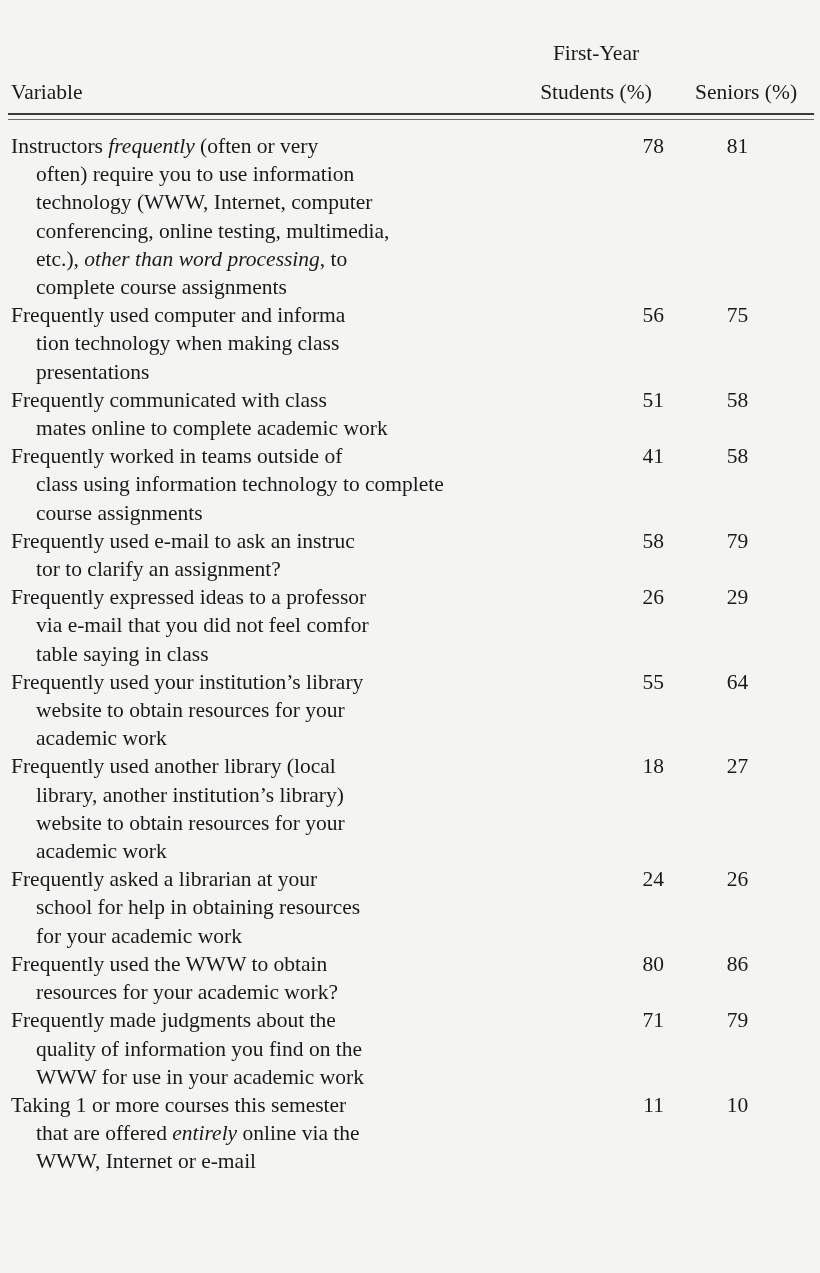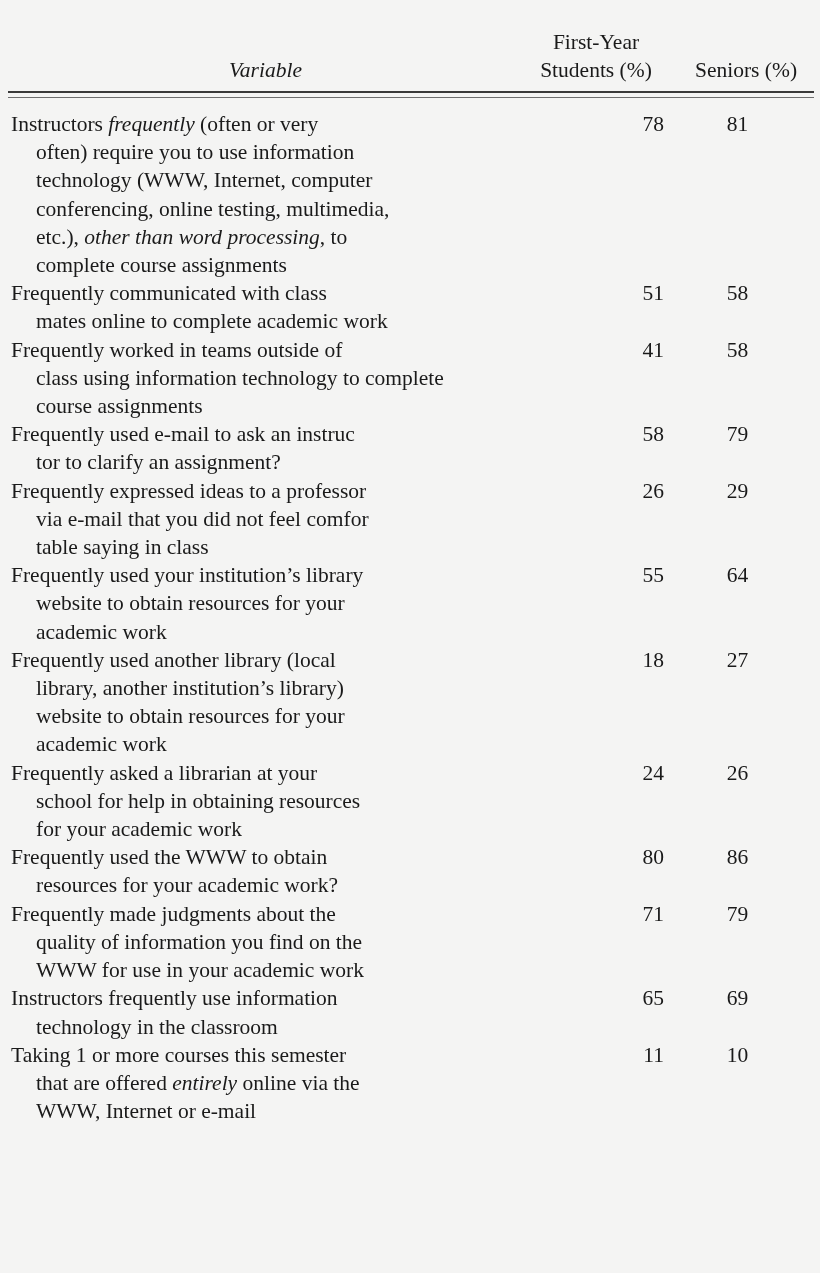--- a/index.html
+++ b/index.html
@@ -32,31 +32,31 @@
 
   
   thead th {
     font-weight: normal;
     font-size: 21.5px;
     line-height: 28px;
     padding: 0;
     vertical-align: bottom;
   }
   th.h-variable {
-    text-align: center;
+    text-align: left;
     padding: 0 0 4px 11px;
-    font-style: italic;
   }
   th.h-col {
     text-align: center;
     padding: 0 0 4px 0;
   }
   th.h-col .hdr-line {
     display: block;
     white-space: nowrap;
+    margin-top: 11px;
   }
   .head-spacer { height: 26px; }
 
   tr.rule-row td {
     padding: 0;
     height: 9px;
     position: relative;
   }
   .double-rule {
     position: absolute;
@@ -139,20 +139,29 @@
             <span class="vline cont"><span>technology (WWW, Internet, computer</span></span>
             <span class="vline cont"><span>conferencing, online testing, multimedia,</span></span>
             <span class="vline cont"><span>etc.), </span><em class="it">other than word processing</em><span>, to</span></span>
             <span class="vline cont"><span>complete course assignments</span></span>
           </td>
           <td class="cell-num first-col">78</td>
           <td class="cell-num senior-col">81</td>
         </tr>
         <tr>
           <td class="cell-variable">
+            <span class="vline"><span>Frequently used computer and informa</span></span>
+            <span class="vline cont"><span>tion technology when making class</span></span>
+            <span class="vline cont"><span>presentations</span></span>
+          </td>
+          <td class="cell-num first-col">56</td>
+          <td class="cell-num senior-col">75</td>
+        </tr>
+        <tr>
+          <td class="cell-variable">
             <span class="vline"><span>Frequently communicated with class</span></span>
             <span class="vline cont"><span>mates online to complete academic work</span></span>
           </td>
           <td class="cell-num first-col">51</td>
           <td class="cell-num senior-col">58</td>
         </tr>
         <tr>
           <td class="cell-variable">
             <span class="vline"><span>Frequently worked in teams outside of</span></span>
             <span class="vline cont"><span>class using information technology to complete</span></span>
@@ -216,28 +225,20 @@
         </tr>
         <tr>
           <td class="cell-variable">
             <span class="vline"><span>Frequently made judgments about the</span></span>
             <span class="vline cont"><span>quality of information you find on the</span></span>
             <span class="vline cont"><span>WWW for use in your academic work</span></span>
           </td>
           <td class="cell-num first-col">71</td>
           <td class="cell-num senior-col">79</td>
         </tr>
-        <tr>
-          <td class="cell-variable">
-            <span class="vline"><span>Instructors frequently use information</span></span>
-            <span class="vline cont"><span>technology in the classroom</span></span>
-          </td>
-          <td class="cell-num first-col">65</td>
-          <td class="cell-num senior-col">69</td>
-        </tr>
         <tr class="pad-bottom-last">
           <td class="cell-variable">
             <span class="vline"><span>Taking 1 or more courses this semester</span></span>
             <span class="vline cont"><span>that are offered </span><em class="it">entirely</em><span> online via the</span></span>
             <span class="vline cont"><span>WWW, Internet or e-mail</span></span>
           </td>
           <td class="cell-num first-col">11</td>
           <td class="cell-num senior-col">10</td>
         </tr>
       </tbody>

